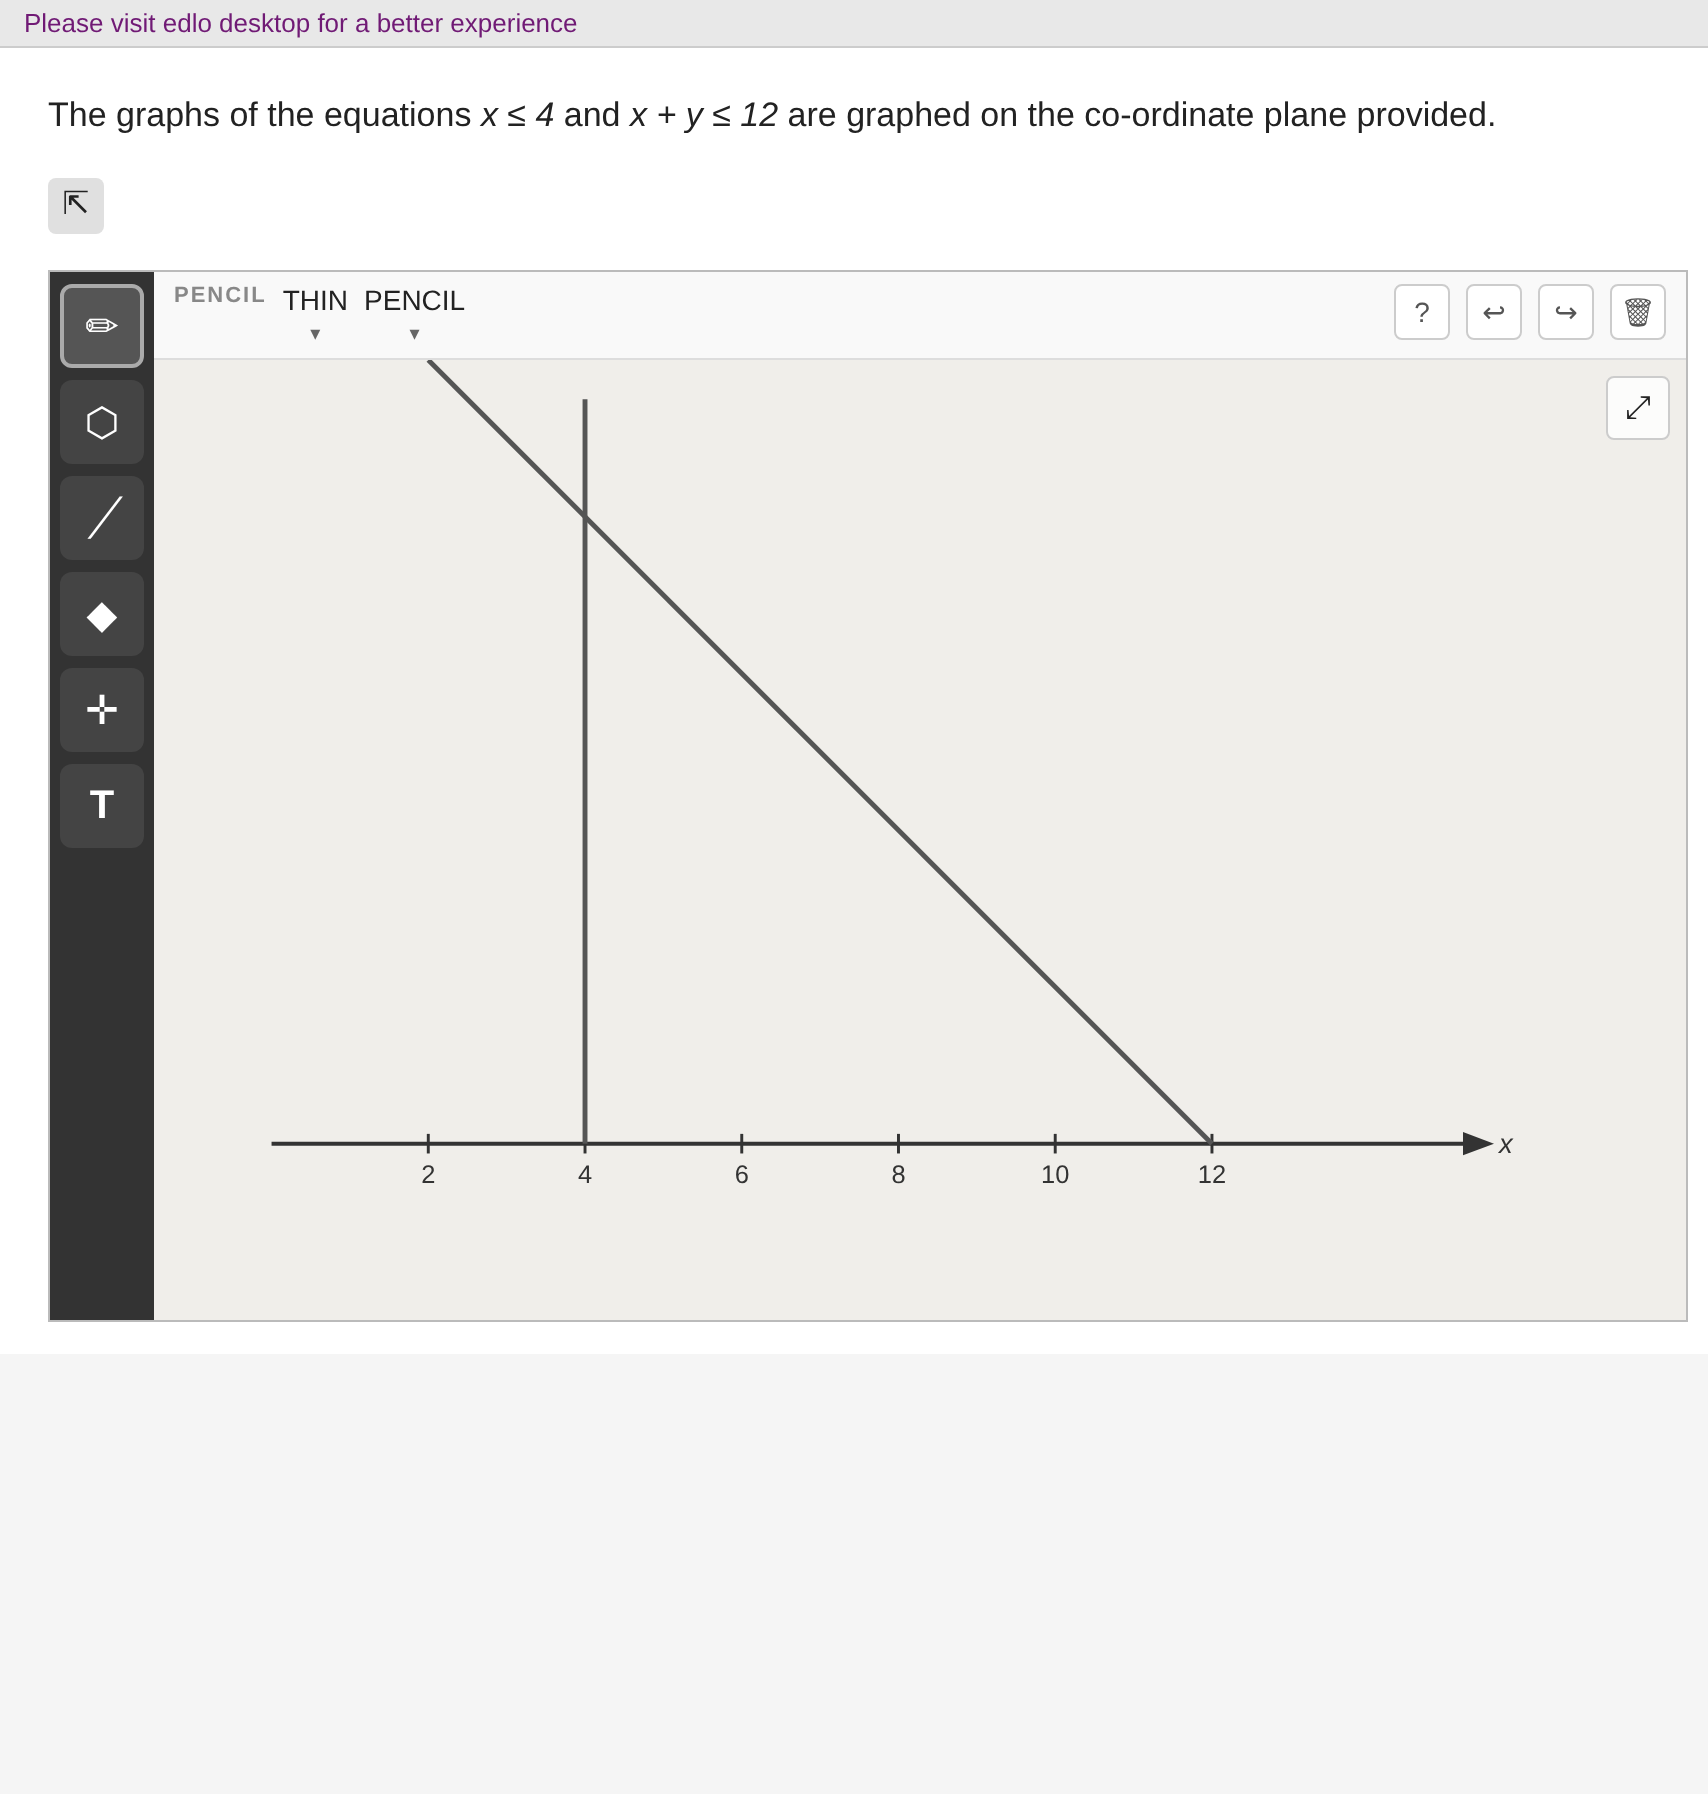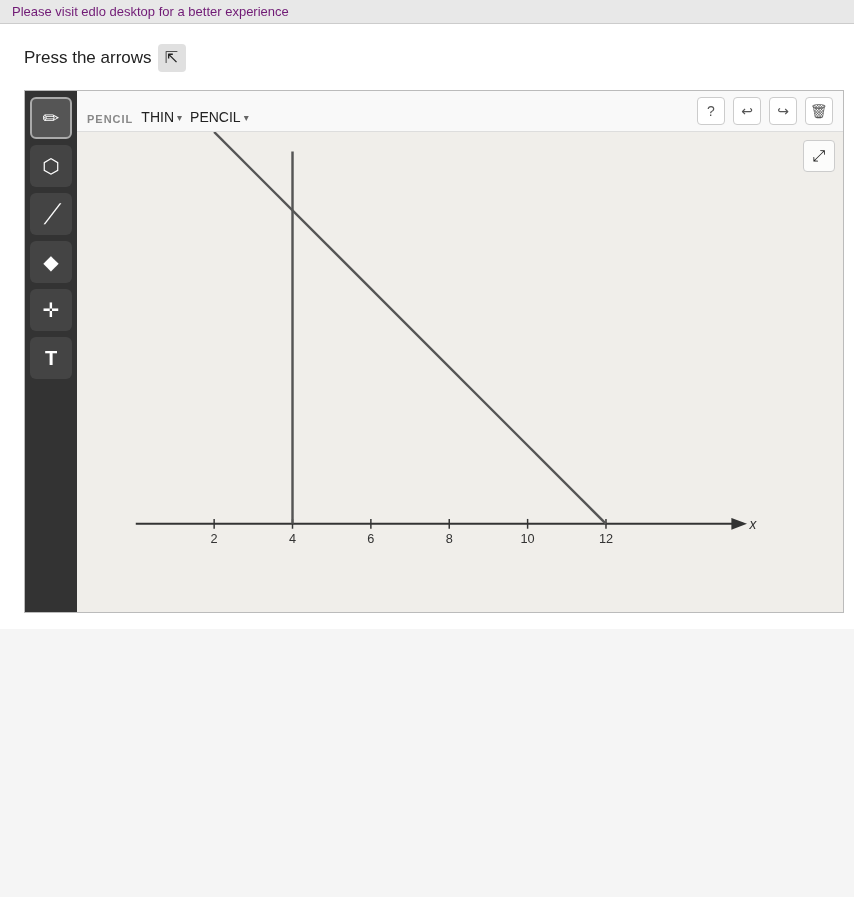--- a/index.html
+++ b/index.html
@@ -89,39 +89,40 @@
       border: 2px solid #aaa;
     }
     
     .canvas-area {
       flex: 1;
       display: flex;
       flex-direction: column;
     }
     .top-toolbar {
       display: flex;
-      align-items: flex-end;
+      align-items: flex-start;
       padding: 6px 10px;
       background: #f9f9f9;
       border-bottom: 1px solid #ddd;
       gap: 8px;
     }
     .toolbar-label {
       font-size: 11px;
       color: #888;
       font-weight: 600;
       letter-spacing: 1px;
     }
     .toolbar-select {
       display: flex;
       align-items: center;
       gap: 3px;
       cursor: pointer;
       font-size: 14px;
       font-weight: 500;
+      flex-direction: column;
     }
     .toolbar-select .chevron {
       font-size: 10px;
       color: #666;
     }
     .toolbar-spacer { flex: 1; }
     .toolbar-icon-btn {
       width: 28px;
       height: 28px;
       display: flex;
@@ -167,24 +168,26 @@
   </style>
 </head>
 <body>
 
 <div class="top-banner">
   <span>Please visit edlo desktop for a better experience</span>
 </div>
 
 <div class="content-area">
 
+  <div class="problem-text">
+    The graphs of the equations <span class="math-inline">x ≤ 4</span> and <span class="math-inline">x + y ≤ 12</span> are graphed on the co-ordinate plane provided.
+  </div>
 
 
   <div class="press-arrows">
-    <span>Press the arrows</span>
     <span class="arrows-icon">⇱</span>
   </div>
 
   <div class="sketchpad-wrapper">
 
     <div class="toolbar">
       <div class="tool-btn active" title="Pencil">
         <span>✏</span>
       </div>
       <div class="tool-btn" title="Shape">

